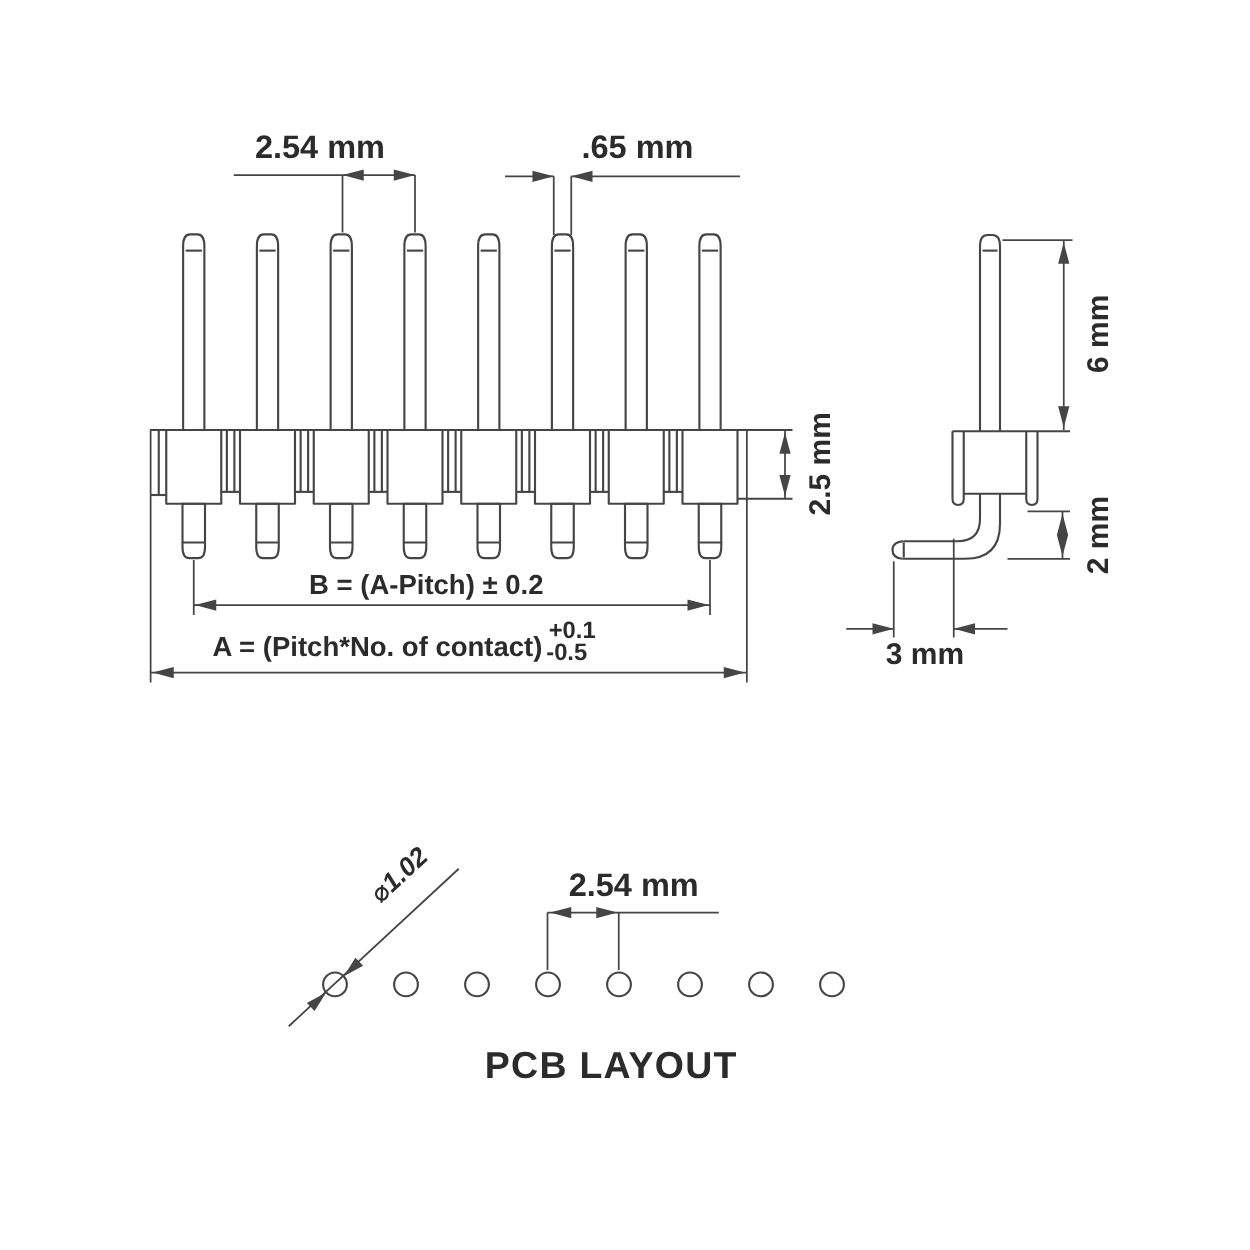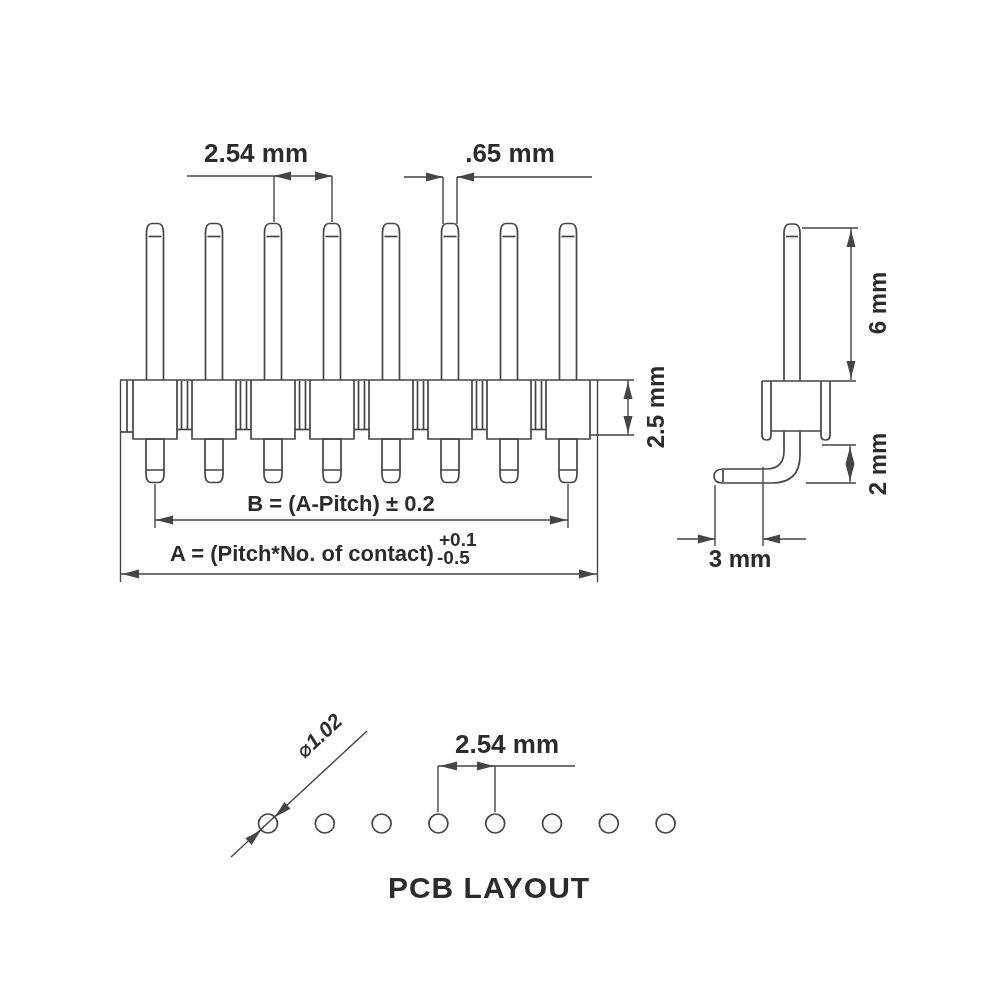--- a/index.html
+++ b/index.html
@@ -5,21 +5,20 @@
   :root{
     --line:#454545;
     --text:#2b2b2b;
     --bg:#ffffff;
   }
   html,body{margin:0;padding:0;background:#fff;}
   #stage{
     width:1000px;height:964px;background:var(--bg);
     position:relative;overflow:hidden;
     font-family:"Liberation Sans","DejaVu Sans",sans-serif;
-    margin-top:36px;
   }
   svg{display:block}
   .ln{stroke:var(--line);stroke-width:1.7;fill:none;stroke-linejoin:round;}
   .dim{stroke:var(--line);stroke-width:1.4;fill:none;}
   .arrow{fill:var(--line);stroke:none;}
   text{fill:var(--text);font-weight:bold;font-family:"Liberation Sans","DejaVu Sans",sans-serif;}
   .t26{font-size:26px;}
   .t24{font-size:24px;}
   .t22{font-size:22px;}
   .t19{font-size:19px;}

